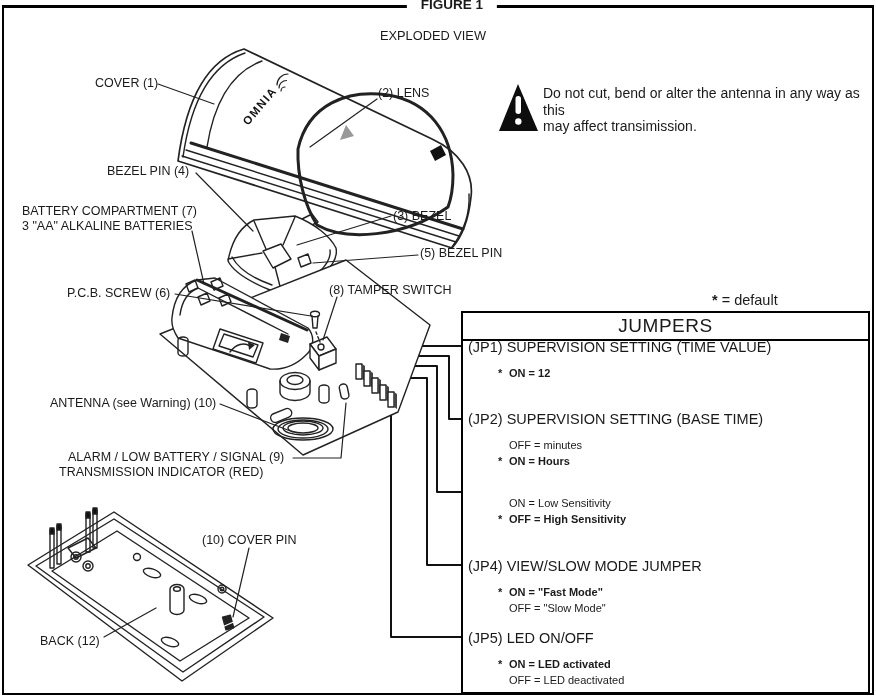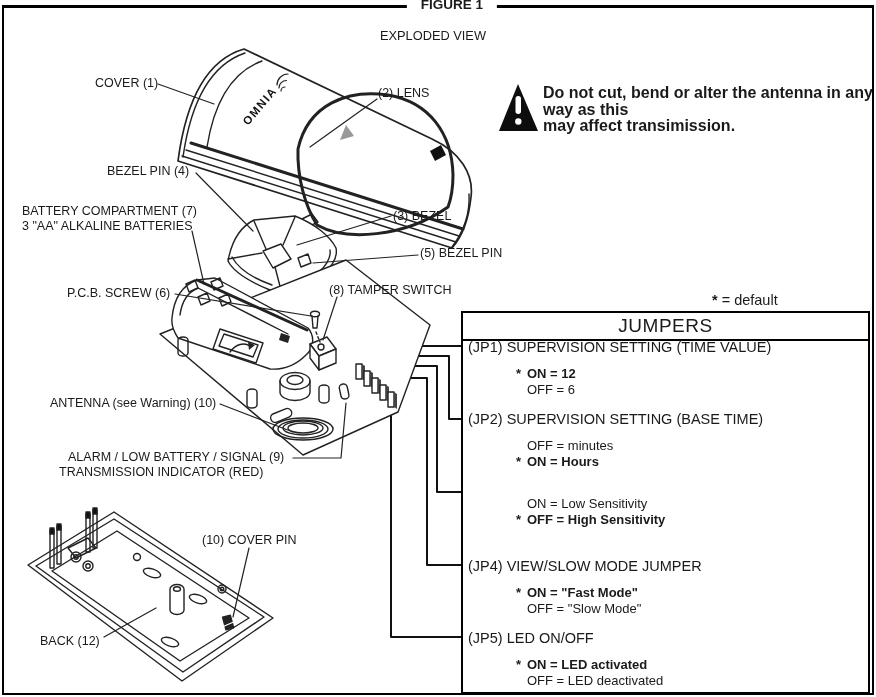--- a/index.html
+++ b/index.html
@@ -8,30 +8,30 @@
   .frame{position:absolute;left:2px;top:5px;right:2px;bottom:2px;
          border:2px solid #000;border-top-width:3px;}
   .fig-title{position:absolute;top:-3px;left:50%;transform:translateX(-50%);
              margin-left:14px;background:#fff;padding:0 14px;
              font-weight:bold;font-size:13.5px;white-space:nowrap;}
   .fig-subtitle{position:absolute;top:15px;left:50%;transform:translateX(-50%);
                 margin-left:-5px;font-size:12.8px;white-space:nowrap;margin-top:13px;}
   svg{position:absolute;left:0;top:0;}
   .label{position:absolute;font-size:12.5px;line-height:15px;white-space:nowrap;}
   .warning-text{position:absolute;left:543px;top:85px;width:330px;
-                font-weight:bold;font-size:16px;line-height:16.5px;}
+                font-weight:normal;font-size:14px;line-height:16.5px;}
   .default-legend{position:absolute;left:712px;top:292px;font-size:14.5px;}
   .default-legend .star{font-weight:bold;margin-right:4px;}
   .jumpers-table{position:absolute;left:461px;top:311px;width:409px;height:383px;
                  border:2px solid #000;box-sizing:border-box;background:#fff;}
   .jumpers-header{height:26px;border-bottom:2px solid #000;text-align:center;
                   font-size:19px;line-height:25px;letter-spacing:0.5px;}
   .jp-entry{position:absolute;left:5px;right:4px;}
   .jp-title{font-size:14.5px;}
-  .jp-options{margin:11px 0 0 48px;font-size:13px;line-height:15.5px;}
+  .jp-options{margin:11px 0 0 30px;font-size:11px;line-height:15.5px;}
   .jp-opt{padding-left:11px;}
   .jp-opt .star{display:inline-block;width:11px;margin-left:-11px;font-weight:bold;}
   .jp-opt.bold{font-weight:bold;}
 </style>
 </head>
 <body>
 
 <div class="frame"></div>
 <div class="fig-title">FIGURE 1</div>
 <div class="fig-subtitle">EXPLODED VIEW</div>
@@ -240,21 +240,20 @@
   <span class="star">*</span><span>= default</span>
 </div>
 
 <div class="jumpers-table">
   <div class="jumpers-header">JUMPERS</div>
 
   <div class="jp-entry" style="top:26px">
     <div class="jp-title">(JP1) SUPERVISION SETTING (TIME VALUE)</div>
     <div class="jp-options">
       <div class="jp-opt bold"><span class="star">*</span><span>ON = 12</span></div>
-      <div class="jp-opt"><span class="star"></span><span>OFF = 6</span></div>
     </div>
   </div>
 
   <div class="jp-entry" style="top:98px">
     <div class="jp-title">(JP2) SUPERVISION SETTING (BASE TIME)</div>
     <div class="jp-options">
       <div class="jp-opt"><span class="star"></span><span>OFF = minutes</span></div>
       <div class="jp-opt bold"><span class="star">*</span><span>ON = Hours</span></div>
     </div>
   </div>

